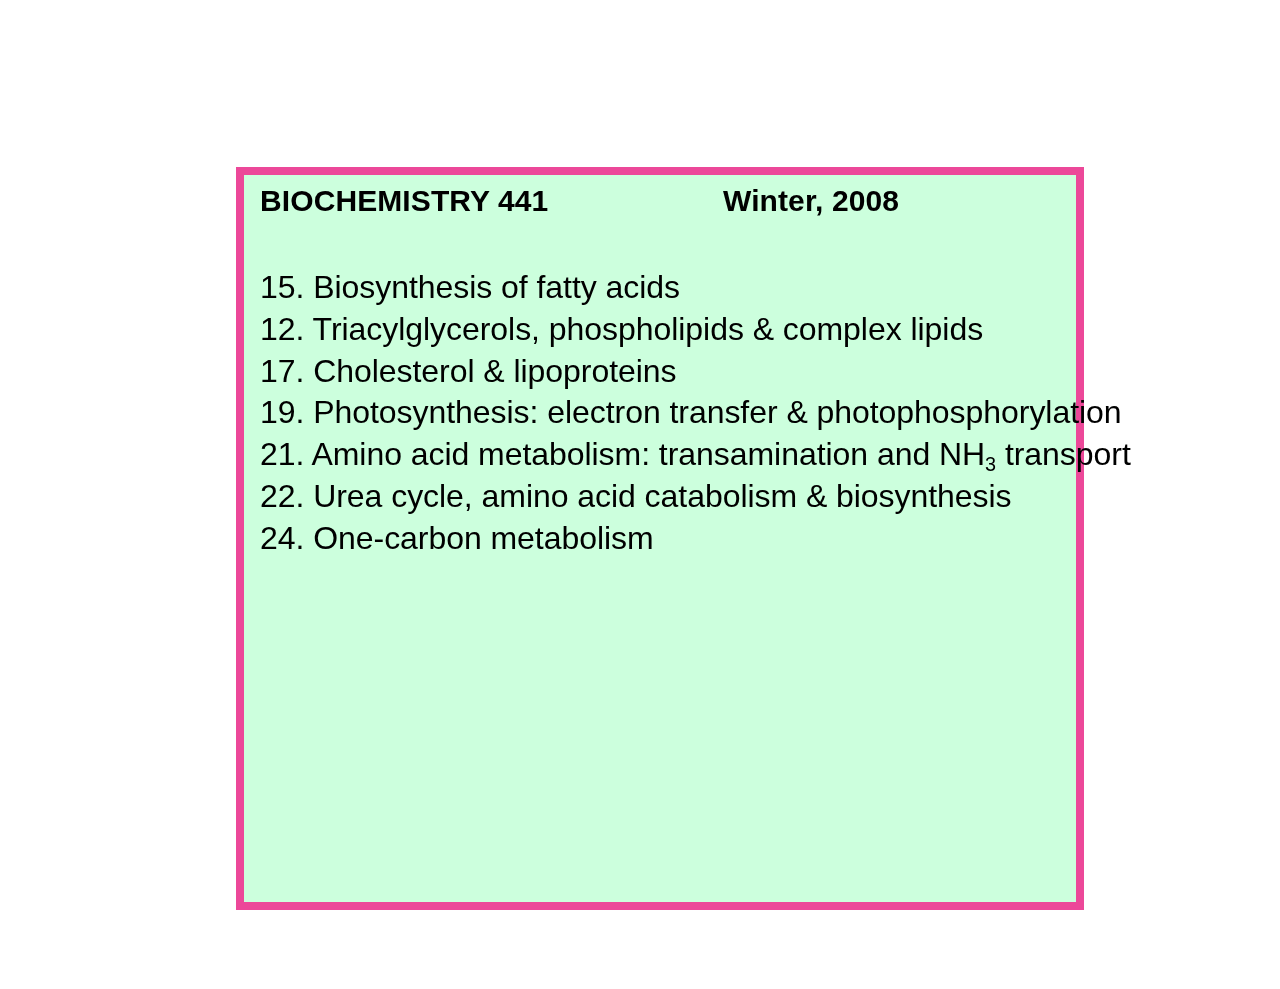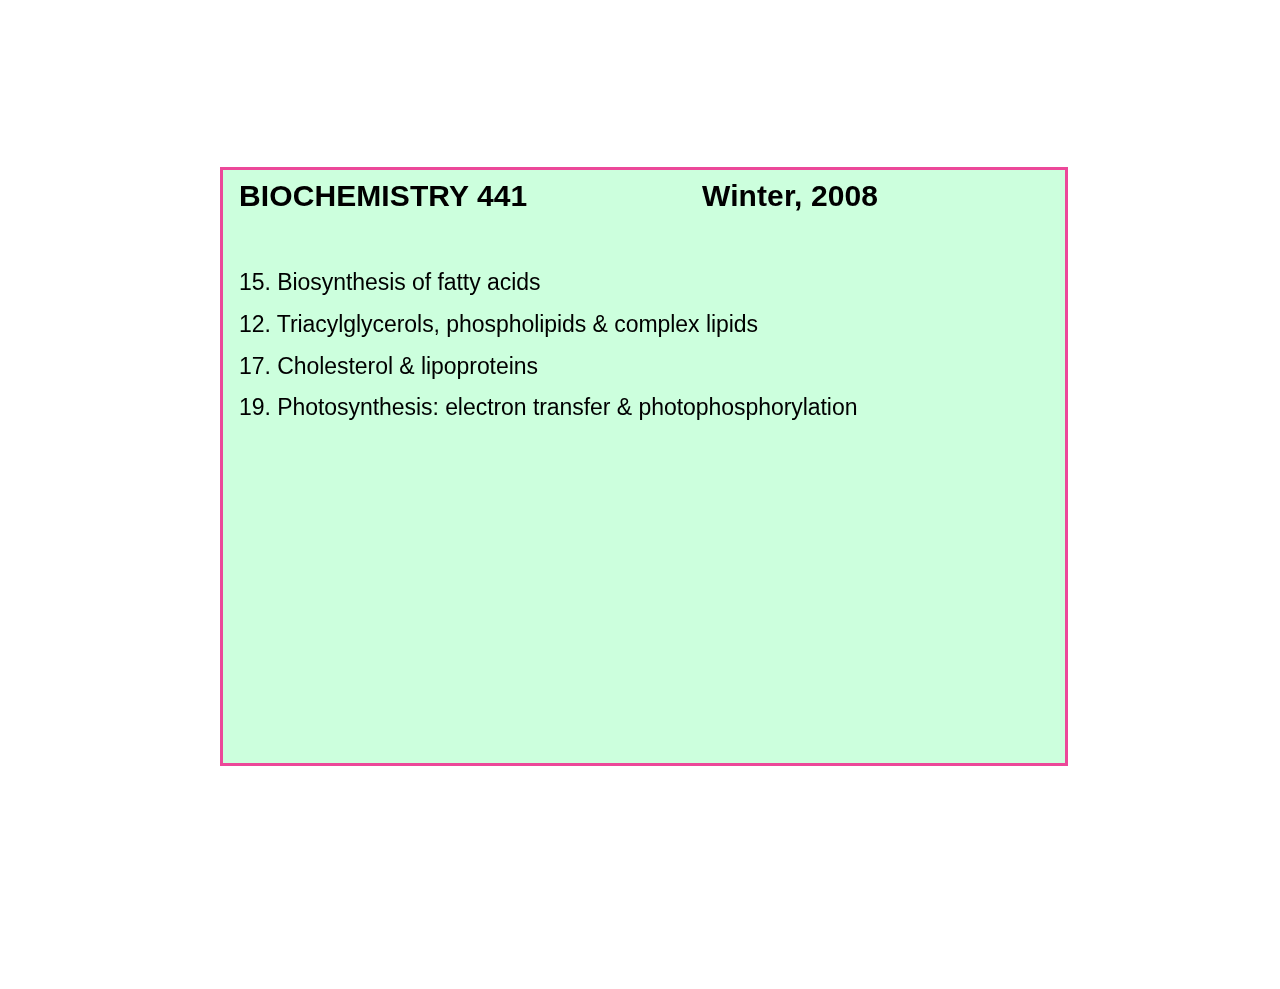--- a/index.html
+++ b/index.html
@@ -19,27 +19,27 @@
   #slide-canvas {
     position: relative;
     width: 1280px;
     height: 989px;
     background: #ffffff;
   }
 
   
   #syllabus-box {
     position: absolute;
-    left: 220px;
+    left: 236px;
     top: 167px;
     width: 848px;
-    height: 599px;
+    height: 743px;
     box-sizing: border-box;
     background: #ccffdd;
-    border: 3px solid #ec4899;
+    border: 8px solid #ec4899;
   }
 
   
   .header-row {
     position: absolute;
     left: 16px;
     top: 5px;
     width: 810px;
     height: 42px;
     white-space: nowrap;
@@ -65,21 +65,21 @@
   .topic-list {
     position: absolute;
     left: 16px;
     top: 92px;
     width: 816px;
     margin: 0;
     padding: 0;
     list-style: none;
   }
   .topic-item {
-    font-size: 23px;
+    font-size: 32px;
     font-weight: normal;
     color: #000000;
     line-height: 41.8px;
     height: 41.8px;
     white-space: nowrap;
     letter-spacing: -0.05px;
   }
   .topic-num {
     display: inline;
   }
@@ -103,17 +103,20 @@
 
     <div class="header-row">
       <span class="header-title">BIOCHEMISTRY 441</span><span class="header-term">Winter, 2008</span>
     </div>
 
     <ul class="topic-list" id="topic-list">
         <li class="topic-item"><span class="topic-num">15.</span> <span class="topic-text">Biosynthesis of fatty acids</span></li>
         <li class="topic-item"><span class="topic-num">12.</span> <span class="topic-text">Triacylglycerols, phospholipids &amp; complex lipids</span></li>
         <li class="topic-item"><span class="topic-num">17.</span> <span class="topic-text">Cholesterol &amp; lipoproteins</span></li>
         <li class="topic-item"><span class="topic-num">19.</span> <span class="topic-text">Photosynthesis: electron transfer &amp; photophosphorylation</span></li>
+        <li class="topic-item"><span class="topic-num">21.</span> <span class="topic-text">Amino acid metabolism: transamination and NH<sub>3</sub> transport</span></li>
+        <li class="topic-item"><span class="topic-num">22.</span> <span class="topic-text">Urea cycle, amino acid catabolism &amp; biosynthesis</span></li>
+        <li class="topic-item"><span class="topic-num">24.</span> <span class="topic-text">One-carbon metabolism</span></li>
       </ul>
 
   </div>
 
 </div>
 
 </body></html>

